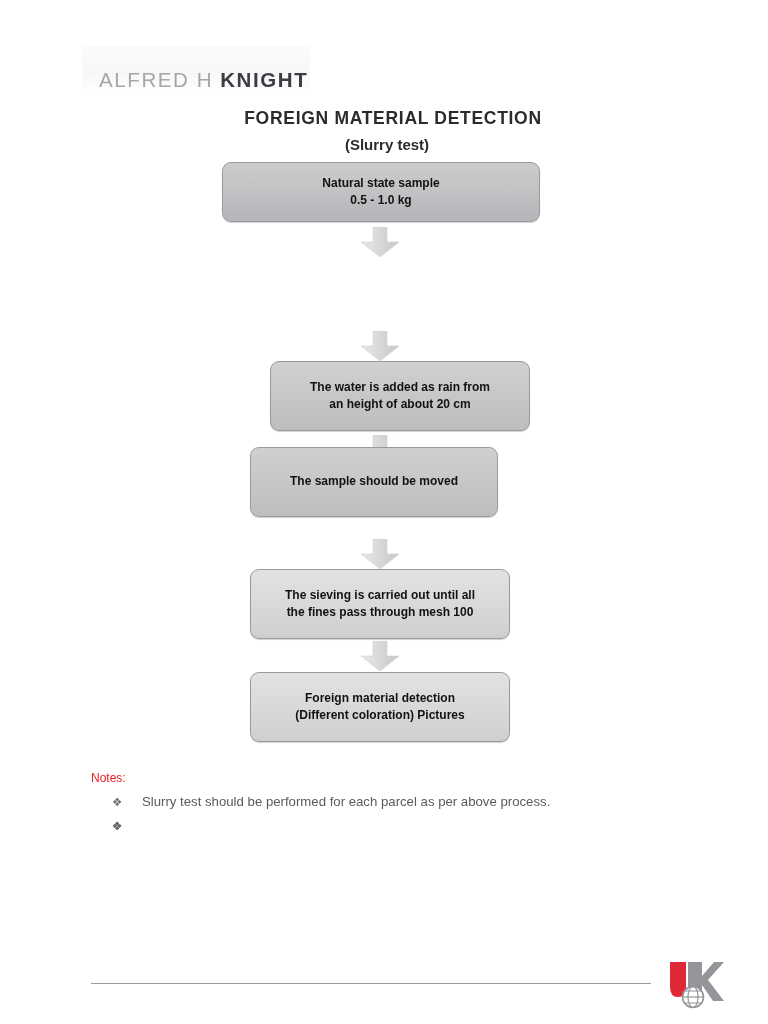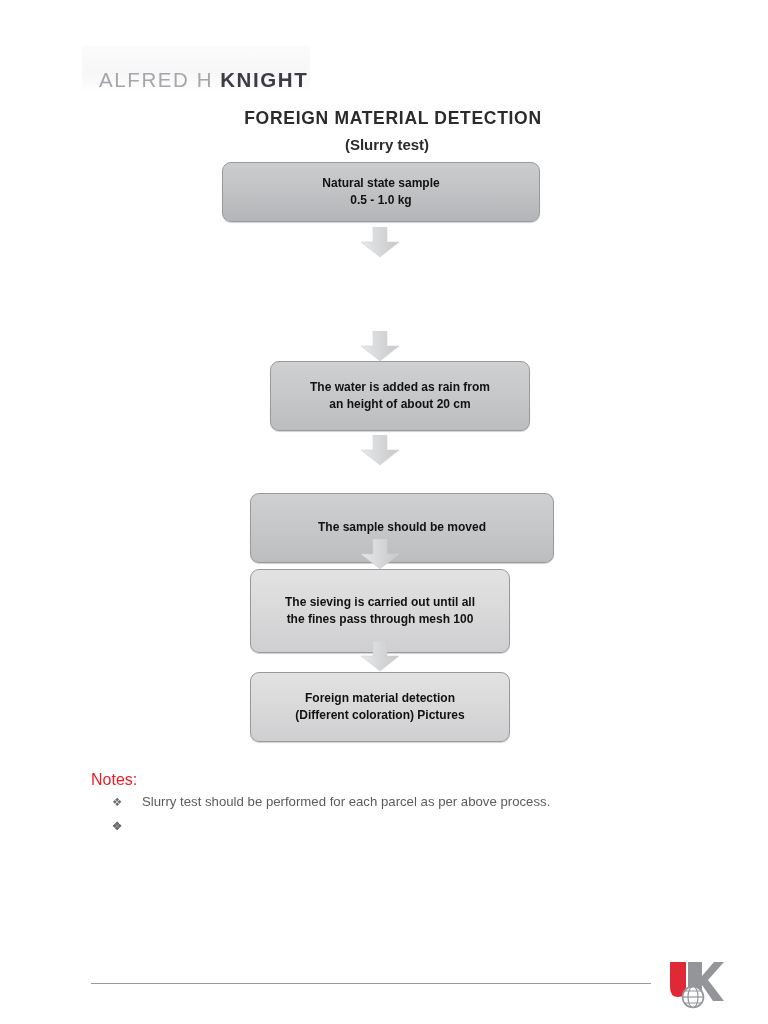--- a/index.html
+++ b/index.html
@@ -96,21 +96,21 @@
     position: absolute;
     width: 44px;
   }
   .flow-arrow svg { display: block; }
 
   
   #notes-title {
     position: absolute;
     left: 91px;
     top: 771px;
-    font-size: 16px;
+    font-size: 12px;
     color: #ec1c24;
     font-weight: 400;
   }
   #notes-list {
     position: absolute;
     left: 110px;
     top: 792px;
     width: 556px;
   }
   .note-item {
@@ -201,33 +201,33 @@
       <span class="line2">an height of about 20 cm</span>
     </div>
   </div>
 
   <div class="flow-arrow" style="left:358px; top:435px;">
     <svg width="44" height="31" viewBox="0 0 44 31" aria-hidden="true">
       <polygon points="15,0 29,0 29,15 41,15 22,30 3,15 15,15" fill="url(#ag1)" stroke="#d0d1d3" stroke-width="0.6"></polygon>
     </svg>
   </div>
 
-  <div class="flow-box mid" style="left:250px; top:493px; width:304px; height:70px;">
+  <div class="flow-box mid" style="left:250px; top:447px; width:248px; height:70px;">
     <div>
       <span class="line2">The sample should be moved</span>
     </div>
   </div>
 
   <div class="flow-arrow" style="left:358px; top:539px;">
     <svg width="44" height="31" viewBox="0 0 44 31" aria-hidden="true">
       <polygon points="15,0 29,0 29,15 41,15 22,30 3,15 15,15" fill="url(#ag1)" stroke="#d0d1d3" stroke-width="0.6"></polygon>
     </svg>
   </div>
 
-  <div class="flow-box light" style="left:250px; top:569px; width:260px; height:84px;">
+  <div class="flow-box light" style="left:250px; top:569px; width:260px; height:70px;">
     <div>
       <span class="line2">The sieving is carried out until all</span>
       <span class="line2">the fines  pass through mesh 100</span>
     </div>
   </div>
 
   <div class="flow-arrow" style="left:358px; top:641px;">
     <svg width="44" height="31" viewBox="0 0 44 31" aria-hidden="true">
       <polygon points="15,0 29,0 29,15 41,15 22,30 3,15 15,15" fill="url(#ag1)" stroke="#d0d1d3" stroke-width="0.6"></polygon>
     </svg>

